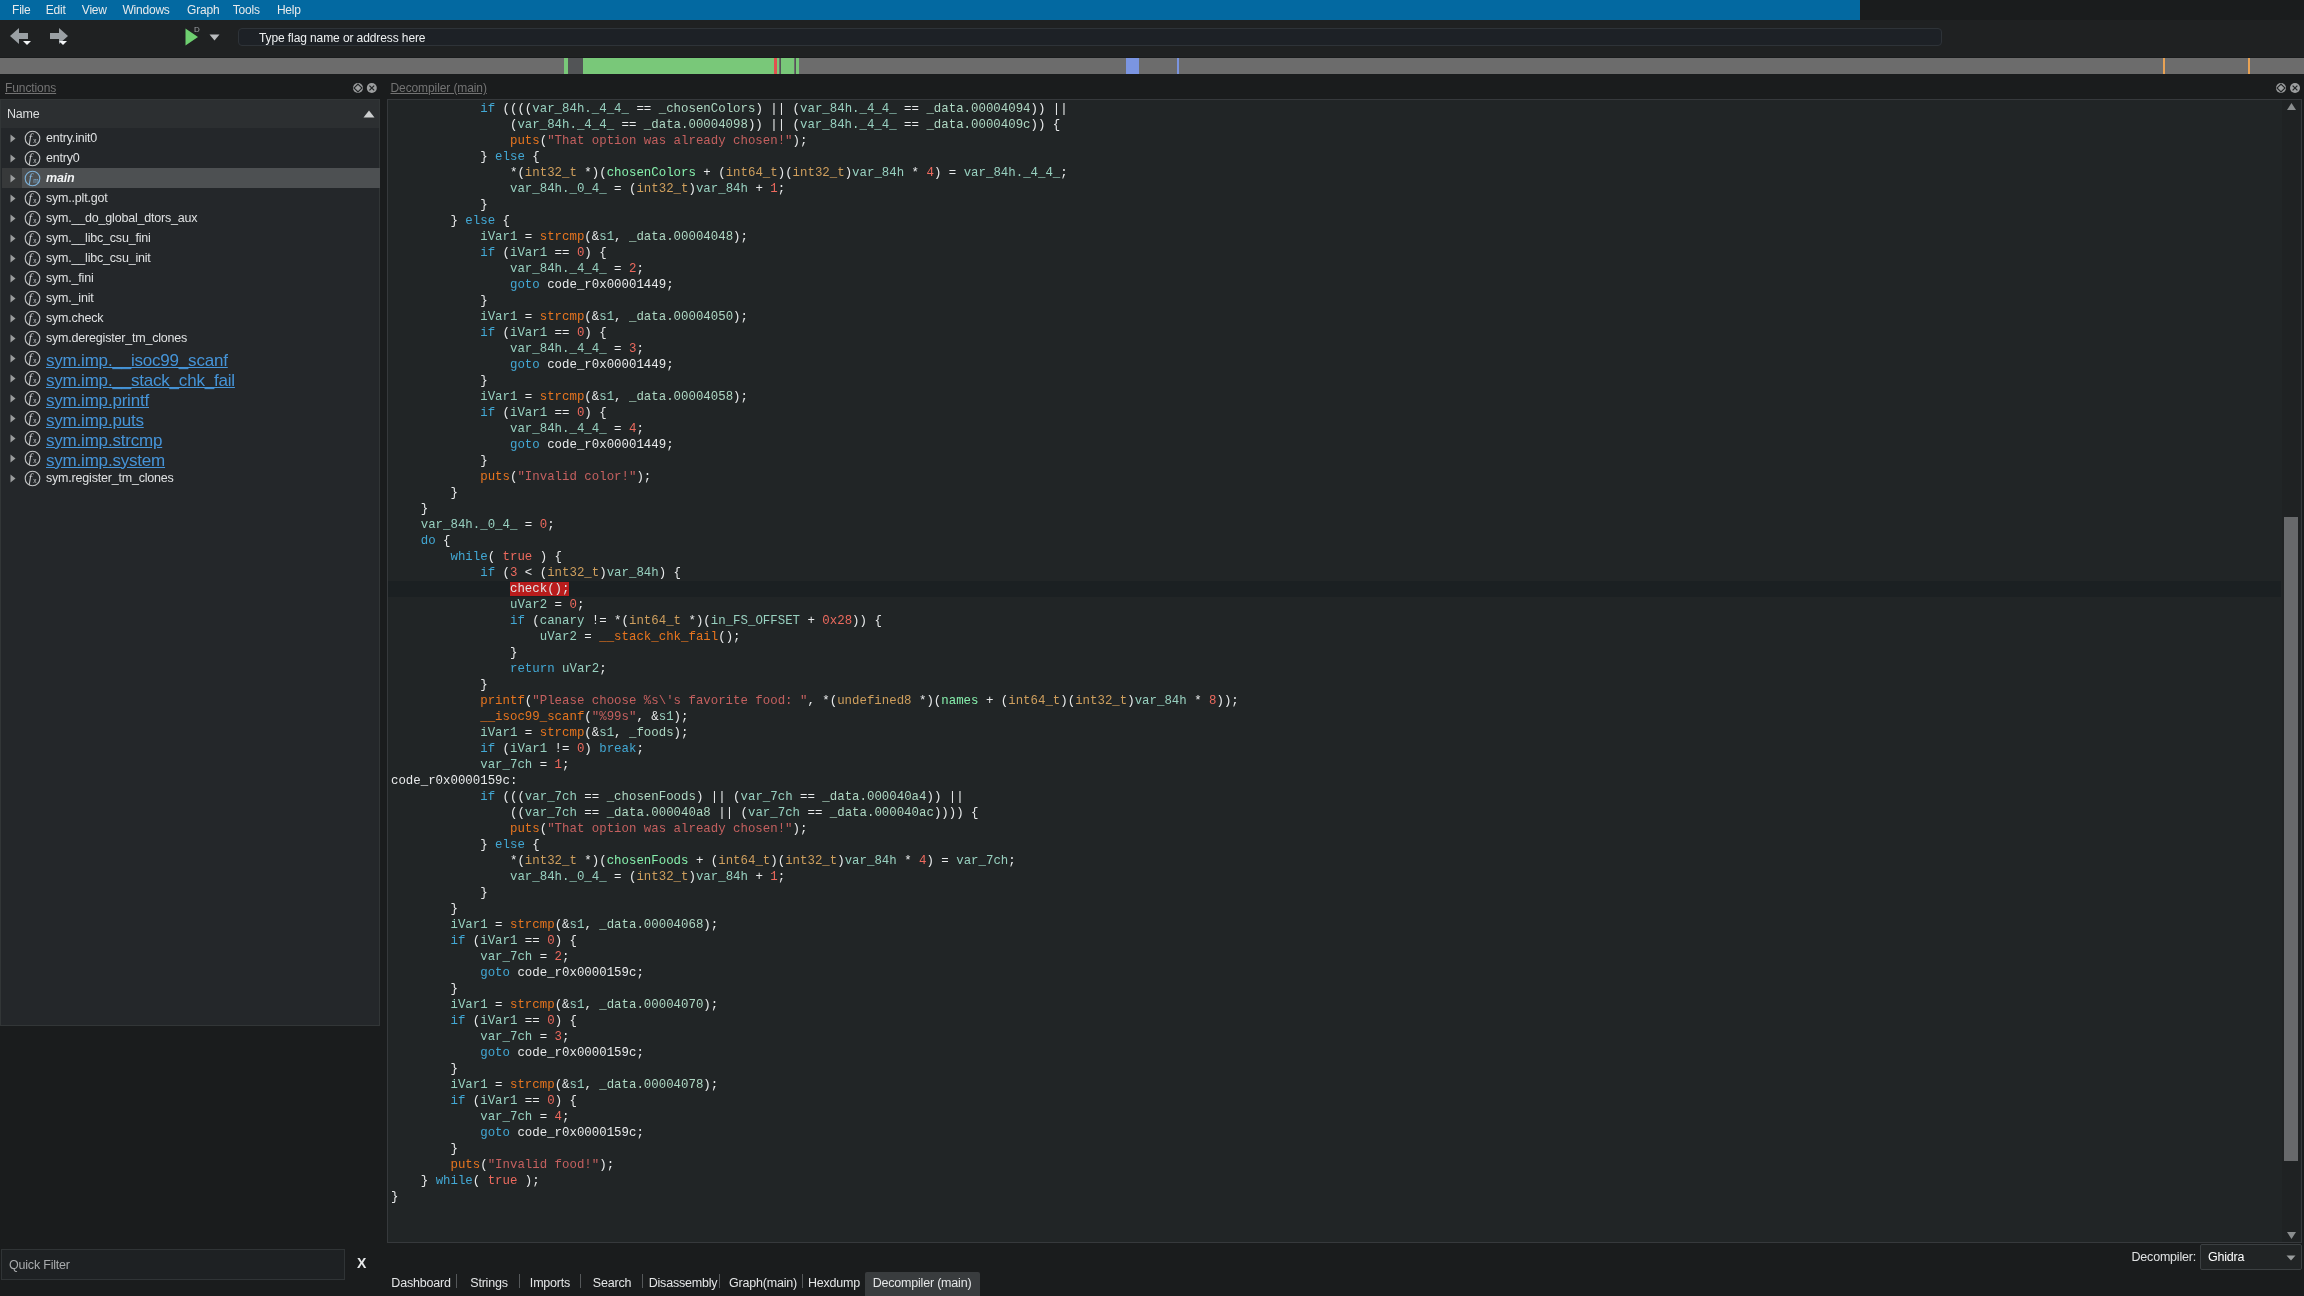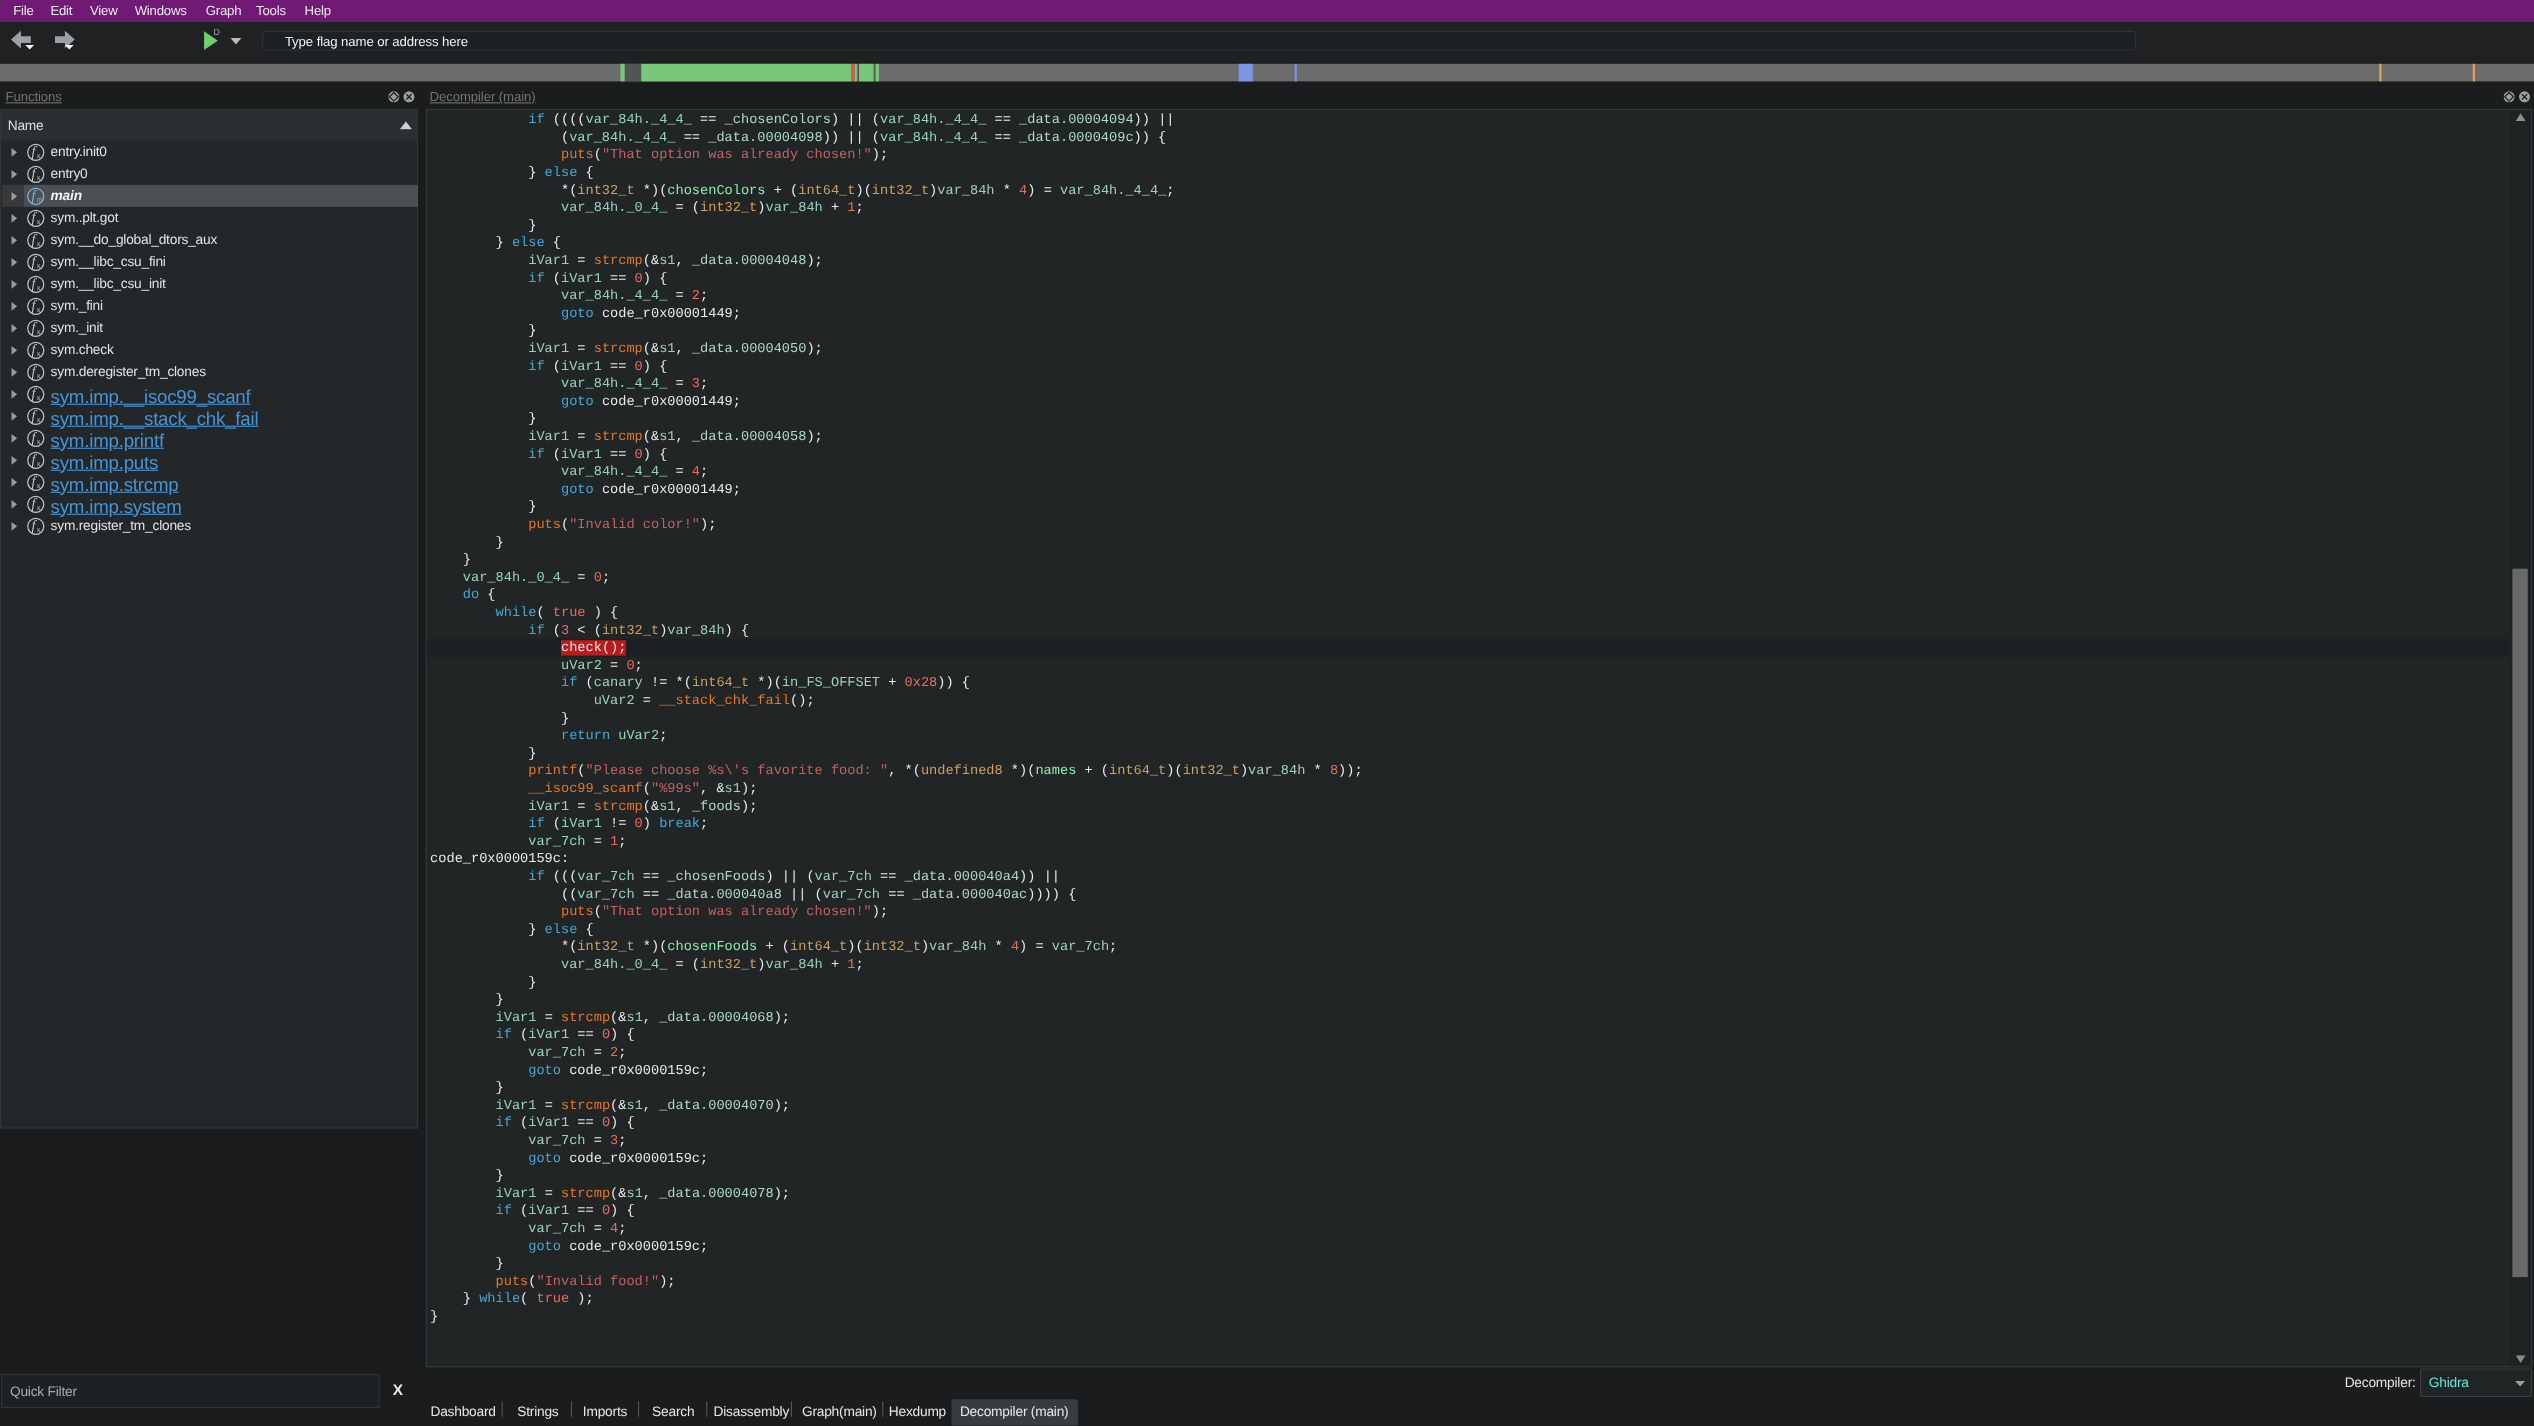--- a/index.html
+++ b/index.html
@@ -1,17 +1,17 @@
 <!DOCTYPE html>
 <html><head><meta charset="utf-8"><style>
 * { margin:0; padding:0; box-sizing:border-box; }
 html,body { width:2304px; height:1296px; background:#1a1c1d; overflow:hidden;
   font-family:"Liberation Sans", sans-serif; }
 .abs { position:absolute; }
-#menubar { position:absolute; left:0; top:0; width:2304px; height:20px; background:#701a75; }
+#menubar { position:absolute; left:0; top:0; width:1860px; height:20px; background:#0369a1; }
 #menubar span { position:absolute; top:2.5px; font-size:12px; letter-spacing:-0.2px; color:#e8eaeb; }
 #toolbar { position:absolute; left:0; top:20px; width:2304px; height:37px; background:#1f2122; }
 #searchbox { position:absolute; left:238px; top:27.5px; width:1704px; height:18px;
   background:#1d2126; border:1px solid #2e3338; border-radius:4px; }
 #searchbox span { position:absolute; left:20px; top:2px; font-size:12px; letter-spacing:-0.1px; color:#eef0f1; }
 #membar { position:absolute; left:0; top:58px; width:2304px; height:16px; background:#6c6c6c; }
 .seg { position:absolute; top:0; height:16px; }
 .ph { position:absolute; font-size:12px; letter-spacing:-0.1px; color:#737373;text-decoration:underline; }
 .hicons { position:absolute; }
 #fpanel { position:absolute; left:0; top:99px; width:380px; height:927px; background:#24272a;
@@ -45,21 +45,21 @@
 .gl { color:#86efac; } .fl { color:#aed8c3; } .fn { color:#e8751f; }
 .nu { color:#ed6a5e; } .st { color:#c4605f; }
 #vscroll { position:absolute; left:2282px; top:100px; width:18px; height:1142px; background:#1f2223; }
 #vthumb { position:absolute; left:2284px; top:517px; width:14px; height:644px; background:#67696b; }
 .tab { position:absolute; top:1276px; font-size:12.5px; letter-spacing:-0.2px; color:#e4e6e7; transform:translateX(-50%); }
 .tsep { position:absolute; top:1274px; width:1px; height:14px; background:#55585a; }
 #activetab { position:absolute; left:864.5px; top:1271.5px; width:115px; height:24.5px;
   background:#393c3e; border-radius:2px 2px 0 0; }
 #combo { position:absolute; left:2200px; top:1244px; width:102px; height:26px;
   background:#212425; border:1px solid #3c4042; border-radius:2px; }
-#combo span { position:absolute; left:7px; top:4.5px; font-size:12.5px; letter-spacing:-0.2px; color:#5eead4;text-align:right; }
+#combo span { position:absolute; left:7px; top:4.5px; font-size:12.5px; letter-spacing:-0.2px; color:#ffffff;text-align:right; }
 #combolbl { position:absolute; right:108px; top:1249.5px; font-size:12.5px; letter-spacing:-0.2px; color:#dfe1e2; }
 </style></head>
 <body>
 <div id="menubar">
 <span style="left:12px">File</span>
     <span style="left:45.8px">Edit</span>
 <span style="left:81.8px">View</span>
     <span style="left:122.4px">Windows</span>
 <span style="left:187px">Graph</span>
     <span style="left:232.8px">Tools</span>

